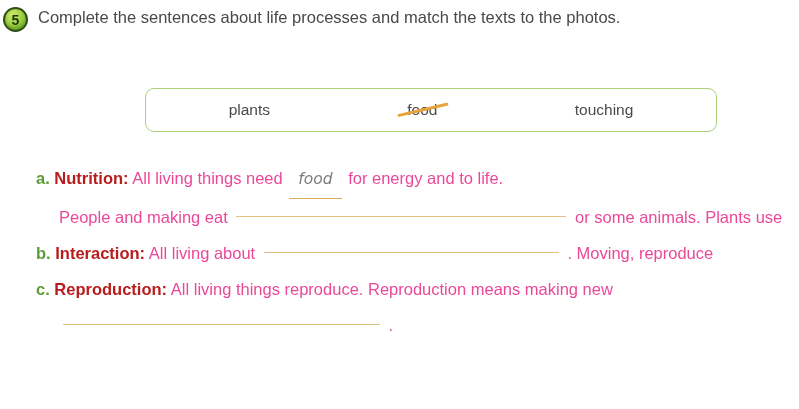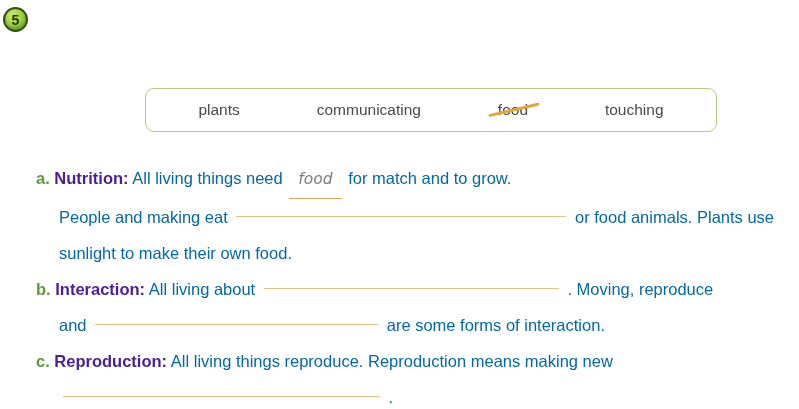--- a/index.html
+++ b/index.html
@@ -106,24 +106,24 @@
   }
   .q-line.indent {
     padding-left: 23px;
   }
   .marker {
     font-weight: bold;
     color: #5d9b37;
   }
   .term {
     font-weight: bold;
-    color: #4c1d95;
+    color: #b91c1c;
   }
   .txt {
-    color: #0369a1;
+    color: #ec4899;
   }
 
   
   .answer {
     display: inline-block;
     font-style: italic;
     font-family: "DejaVu Sans", sans-serif;
     font-size: 15.5px;
     color: #7d7d7d;
     text-align: center;
@@ -144,68 +144,58 @@
   .b-330 { width: 330px; }
   .b-295 { width: 295px; }
   .b-283 { width: 283px; }
   .b-317 { width: 317px; }
 </style>
 </head>
 <body>
 
 <div class="exercise-header">
   <div class="badge">5</div>
+  <div class="header-text">Complete the sentences about life processes and match the texts to the photos.</div>
 </div>
 
 <div class="wordbank">
   <span class="word">
     <span>plants</span>
-  </span>
-  <span class="word">
-    <span>communicating</span>
   </span>
   <span class="word used">
     <span>food</span>
     <span class="strike"></span>
   </span>
   <span class="word">
     <span>touching</span>
   </span>
 </div>
 
 <div class="questions">
 
   <div class="q-line">
     <span class="marker">a.</span>
     <span class="term">Nutrition:</span>
     <span class="txt">All living things need</span>
     <span class="answer">food</span>
-    <span class="txt">for match and to grow.</span>
+    <span class="txt">for energy and to life.</span>
   </div>
   <div class="q-line indent">
     <span class="txt">People and making eat</span>
     <span class="blank b-330"></span>
-    <span class="txt">or food animals. Plants use</span>
-  </div>
-  <div class="q-line indent">
-    <span class="txt">sunlight to make their own food.</span>
+    <span class="txt">or some animals. Plants use</span>
   </div>
 
   <div class="q-line">
     <span class="marker">b.</span>
     <span class="term">Interaction:</span>
     <span class="txt">All living about</span>
     <span class="blank b-295"></span>
     <span class="txt">. Moving, reproduce</span>
   </div>
-  <div class="q-line indent">
-    <span class="txt">and</span>
-    <span class="blank b-283"></span>
-    <span class="txt">are some forms of interaction.</span>
-  </div>
 
   <div class="q-line">
     <span class="marker">c.</span>
     <span class="term">Reproduction:</span>
     <span class="txt">All living things reproduce. Reproduction means making new</span>
   </div>
   <div class="q-line indent">
     <span class="blank b-317"></span>
     <span class="txt">.</span>
   </div>

